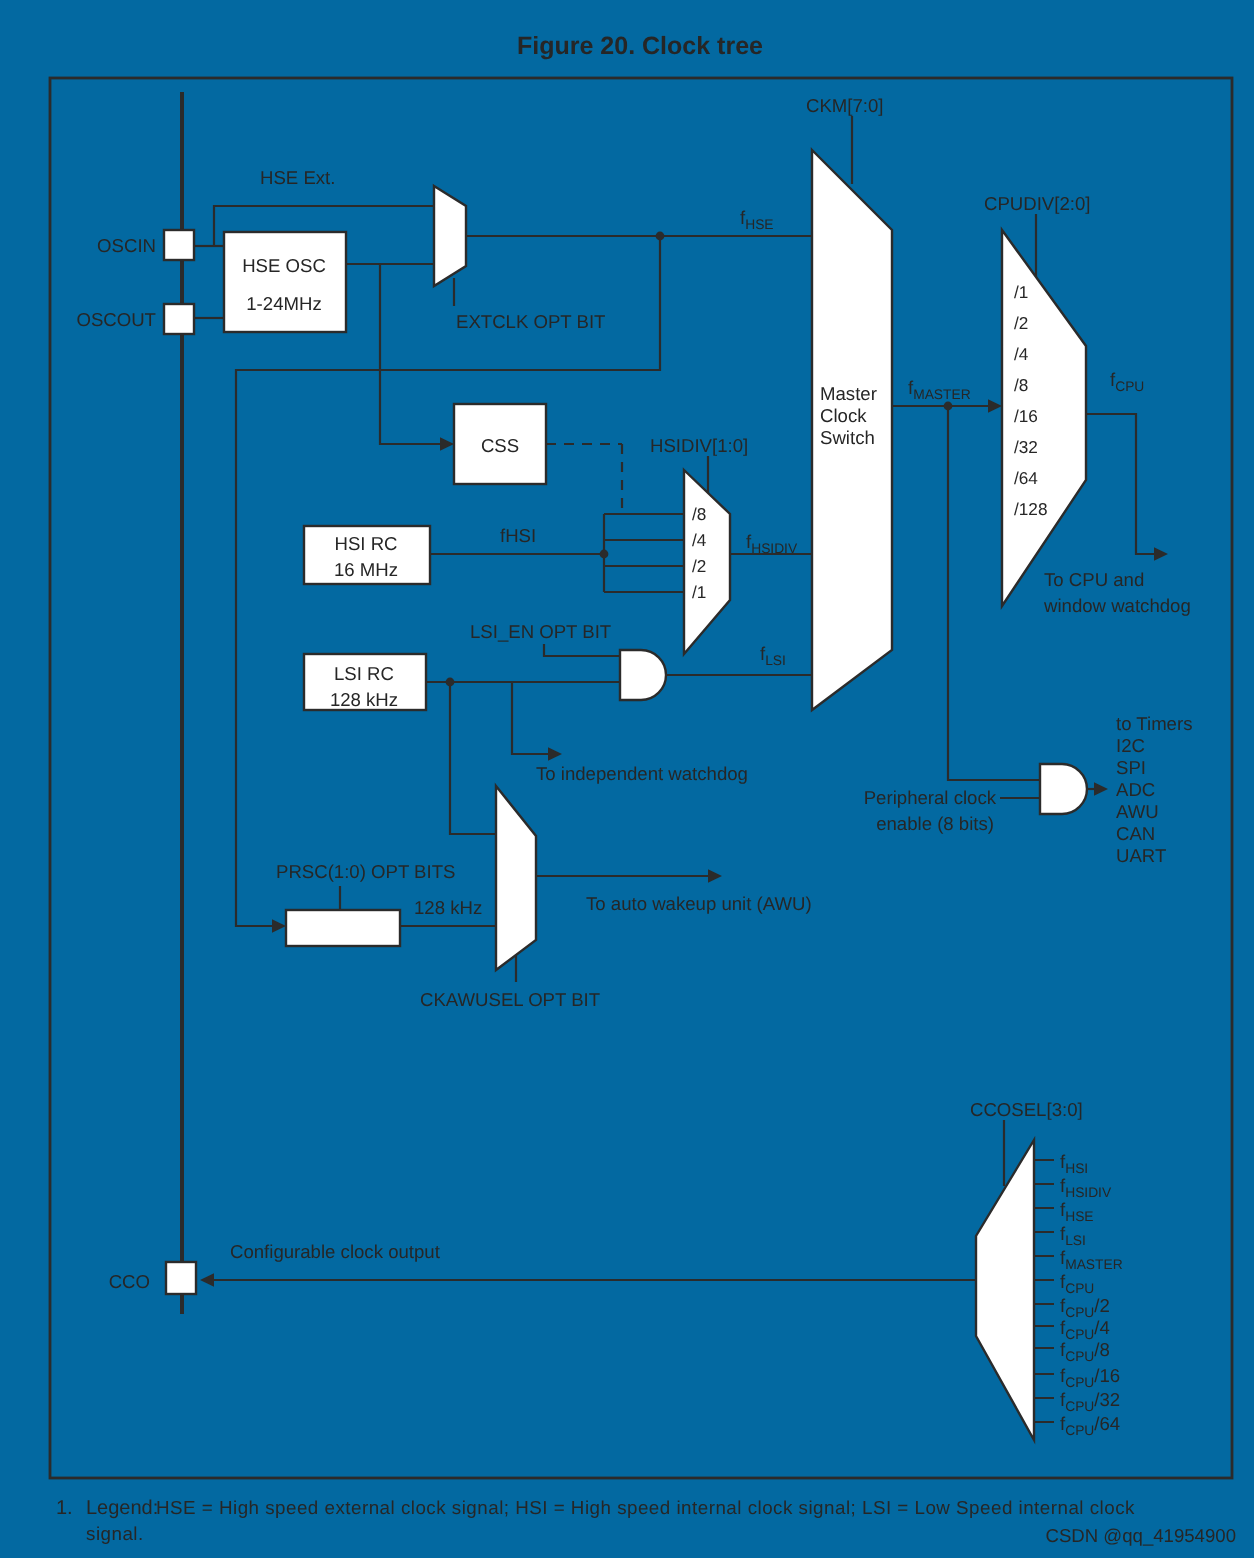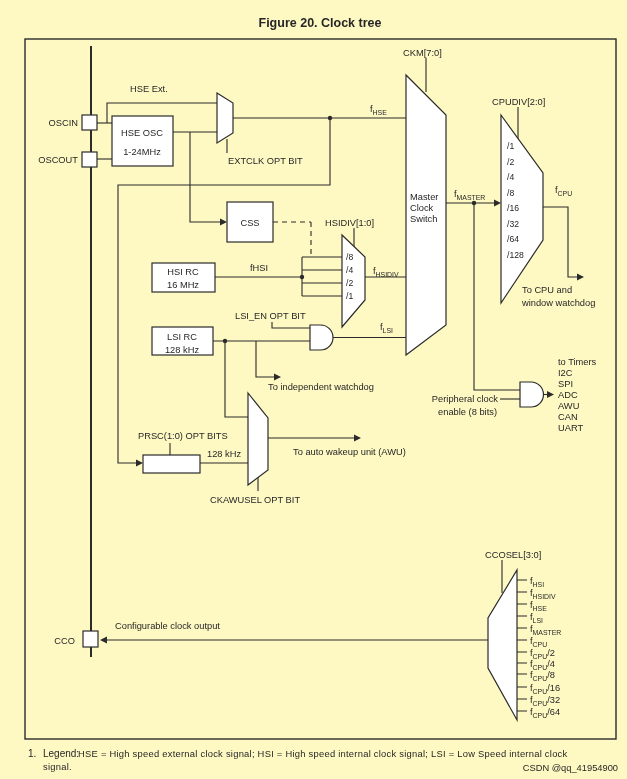--- a/index.html
+++ b/index.html
@@ -1,16 +1,16 @@
 <!DOCTYPE html>
 <html><head>
 <meta charset="utf-8">
 <style>
   html,body{margin:0;padding:0;background:#ffffff;}
-  .page{position:relative;width:627px;height:779px;background:#fef9c3;overflow:hidden;text-decoration:underline;}
+  .page{position:relative;width:627px;height:779px;background:#0369a1;overflow:hidden;text-decoration:underline;}
   svg text{font-family:"Liberation Sans", sans-serif;fill:#262626;font-size:9.3px;}
   .ttl{font-size:12.5px;font-weight:bold;}
   .sm{font-size:8.6px;}
   .leg{font-size:10px;}
   .legtxt{font-size:9.4px;letter-spacing:0.25px;}
   .sub{font-size:6.9px;}
   .wire{stroke:#2b2b2b;stroke-width:1.1;fill:none;}
   .bus{stroke:#2b2b2b;stroke-width:2;fill:none;}
   .dashed{stroke:#2b2b2b;stroke-width:1.1;fill:none;stroke-dasharray:5 4;}
   .shape{fill:#ffffff;stroke:#2b2b2b;stroke-width:1.2;}

